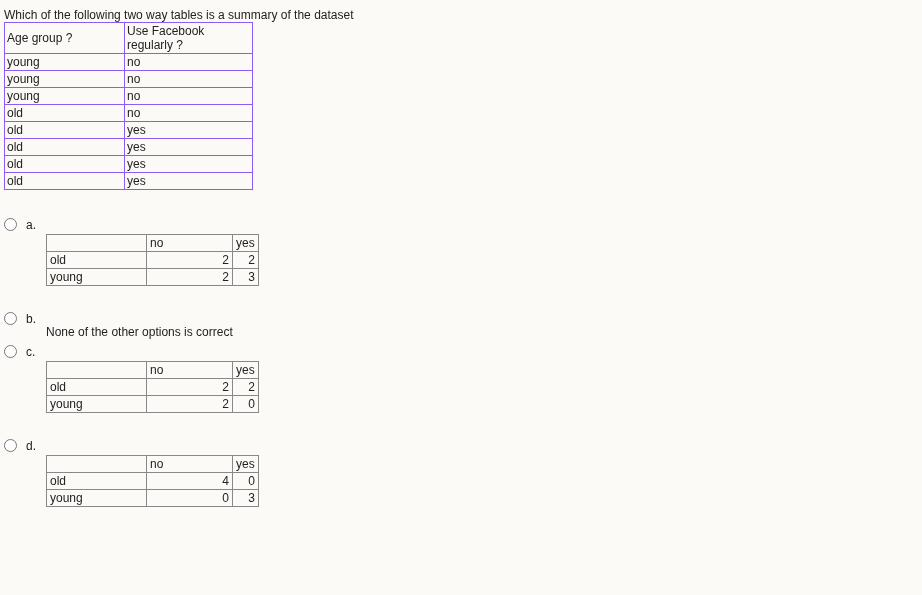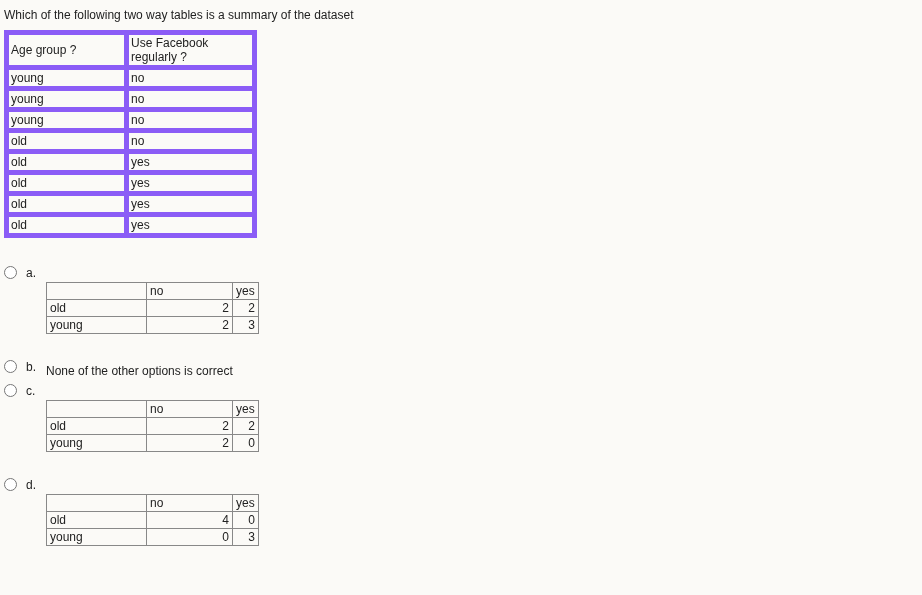--- a/index.html
+++ b/index.html
@@ -4,27 +4,27 @@
   <style>
     * { box-sizing: border-box; margin: 0; padding: 0; }
     body {
       font-family: Arial, Helvetica, sans-serif;
       font-size: 12px;
       color: #222;
       background: #fbfaf7;
       width: 922px;
       padding: 8px 4px;
     }
-    .question { margin-bottom: 8px; }
+    .question { margin-bottom: 0; }
     table.data {
       border-collapse: collapse;
       margin-bottom: 28px;
     }
     table.data th, table.data td {
-      border: 5px solid #8b5cf6;
+      border: 1px solid #8b5cf6;
       padding: 1px 4px 1px 2px;
       text-align: left;
       font-weight: normal;
       height: 16px;
       vertical-align: middle;
     }
     table.data th { font-weight: normal; }
     .col-age { width: 120px; }
     .col-fb  { width: 128px; margin-top: 31px; }
 
@@ -55,21 +55,21 @@
       height: 16px;
     }
     .s-row-label { width: 100px; text-align: left; }
     .s-no { width: 86px; text-align: right; }
     .s-yes { width: 26px; text-align: right; }
     .s-hdr-no { text-align: left; }
     .s-hdr-yes { text-align: left; }
     .s-empty { }
 
     .opt-b .opt-body { padding-top: 0; }
-    .none-text { margin-top: 4px; }
+    .none-text { margin-top: 13px; }
   </style>
 </head>
 <body>
 
 <div class="question">Which of the following two way tables is a summary of the dataset</div>
 
 <table class="data">
   <tbody>
       <tr>
     <th class="col-age">Age group  ?</th>

